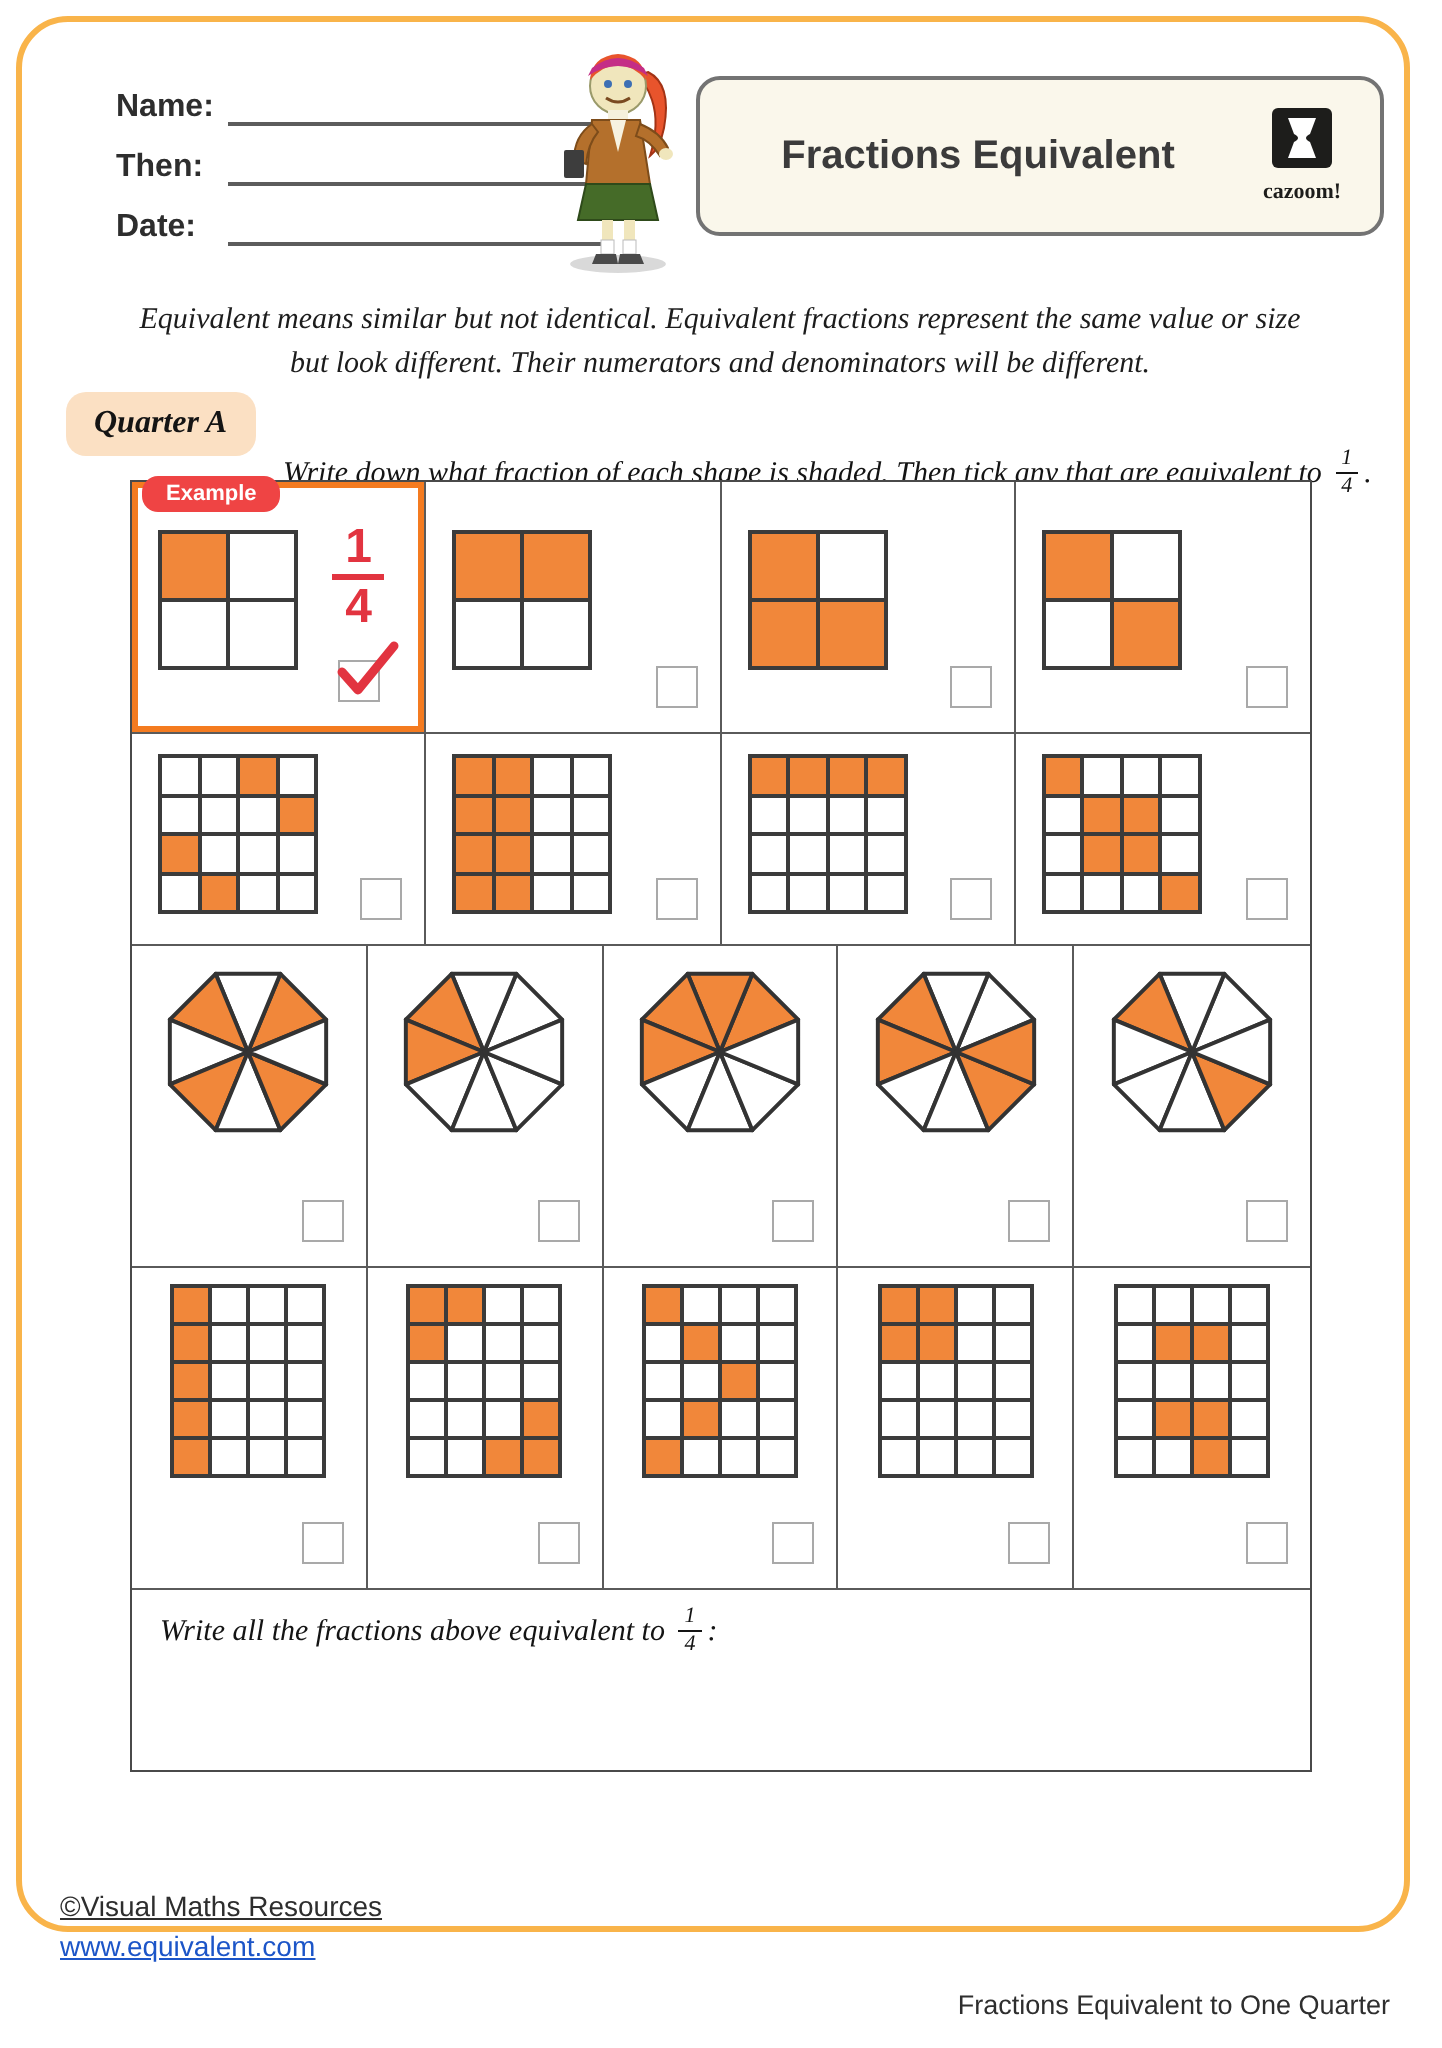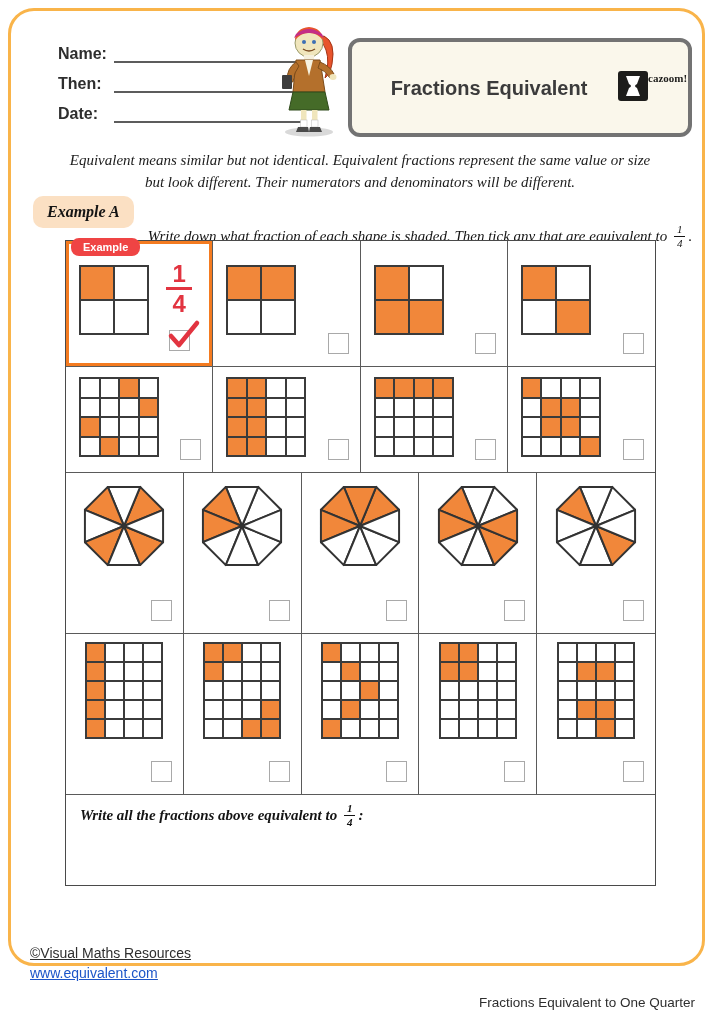--- a/index.html
+++ b/index.html
@@ -11,26 +11,26 @@
     position:absolute;left:8px;top:8px;width:697px;height:958px;
     border:3px solid #F9B44A;border-radius:26px;box-sizing:border-box;
   }
   
   .header-fields{position:absolute;left:38px;top:44px;}
   .field-row{display:flex;align-items:flex-end;margin-bottom:11px;height:19px;margin-left:20px;}
   .field-label{font-weight:bold;font-size:16px;color:#2e2e2e;width:56px;}
   .field-line{width:188px;border-bottom:2px solid #5c5c5c;height:16px;}
   .character{position:absolute;left:272px;top:20px;}
   .title-box{
-    position:absolute;left:348px;top:38px;width:344px;height:99px;
-    background:#FAF7EB;border:4px solid #737373;border-radius:12px;
+    position:absolute;left:348px;top:38px;width:344px;height:80px;
+    background:#FAF7EB;border:2px solid #737373;border-radius:12px;
     box-sizing:border-box;display:flex;align-items:center;
   }
   .title-text{flex:1;text-align:center;font-weight:bold;font-size:20px;line-height:1.3;color:#3b3b3b;padding-left:8px;}
-  .logo{width:62px;display:flex;flex-direction:row;align-items:flex-start;margin-right:8px;}
+  .logo{width:62px;display:flex;flex-direction:column;align-items:center;margin-right:8px;}
   .logo-label{font-family:"Liberation Serif",serif;font-weight:bold;font-size:11px;color:#1d1d1b;margin-top:1px;}
   
   .intro{
     position:absolute;left:60px;top:150px;width:600px;text-align:center;
     font-family:"Liberation Serif",serif;font-style:italic;font-size:15px;line-height:1.45;color:#1c1c1c;
   }
   .section-row{position:absolute;left:33px;top:196px;width:660px;display:flex;align-items:flex-start;}
   .section-pill{
     background:#FBE0C3;border-radius:10px;padding:7px 14px;
     font-family:"Liberation Serif",serif;font-weight:bold;font-style:italic;font-size:16px;color:#141414;
@@ -69,21 +69,21 @@
     position:absolute;top:-3px;left:5px;z-index:4;background:#ef4444;color:#fff;
     font-weight:bold;font-size:11px;padding:2.5px 12px 3px;border-radius:8px;
   }
   .ex-frac{position:absolute;top:20px;right:17px;width:32px;text-align:center;z-index:2;
     color:#E23440;font-weight:bold;font-size:24px;line-height:1.05;}
   .ex-frac .line{border-bottom:3px solid #E23440;margin:1px 3px;}
   .example-checkbox{right:22px;bottom:15px;}
   .tick{position:absolute;left:-3px;top:-12px;}
   
   .answer-box{border-top:1px solid #5a5a5a;box-sizing:border-box;padding:9px 14px;
-    font-family:"Liberation Serif",serif;font-weight:bold;font-style:italic;font-size:15px;color:#141414;}
+    font-family:"Liberation Serif",serif;font-weight:normal;font-style:italic;font-size:15px;color:#141414;}
   .answer-box.first{border-top:none;height:90px;}
   .answer-box.second{height:85px;}
   
   .footer-left{position:absolute;left:30px;top:944px;font-size:14px;color:#2e2e2e;line-height:1.4;text-decoration:underline;}
   .footer-link{color:#1C55C8;text-decoration:underline;}
   .footer-right{position:absolute;right:26px;top:995px;font-size:13.5px;color:#2e2e2e;}
 </style>
 </head>
 <body>
 
@@ -143,21 +143,21 @@
           <path d="M8 5 H22 L19 13 Q15 15 19 17 L22 25 H8 L11 17 Q15 15 11 13 Z" fill="#ffffff"></path>
         </svg>
       </span>
       <span class="logo-label">cazoom!</span>
     </div>
   </div>
 
   <div class="intro">Equivalent means similar but not identical. Equivalent fractions represent the same value or size but look different. Their numerators and denominators will be different.</div>
 
   <div class="section-row">
-    <span class="section-pill">Example A</span>
+    <span class="section-pill">Quarter A</span>
     <span class="instruction">
       <span>Write down what fraction of each shape is shaded. Then tick any that are equivalent to</span>
       <span class="ifrac">
           <span class="n">1</span>
           <span class="d">4</span>
         </span><span>.</span>
     </span>
   </div>
 
   <div class="shape-table">

